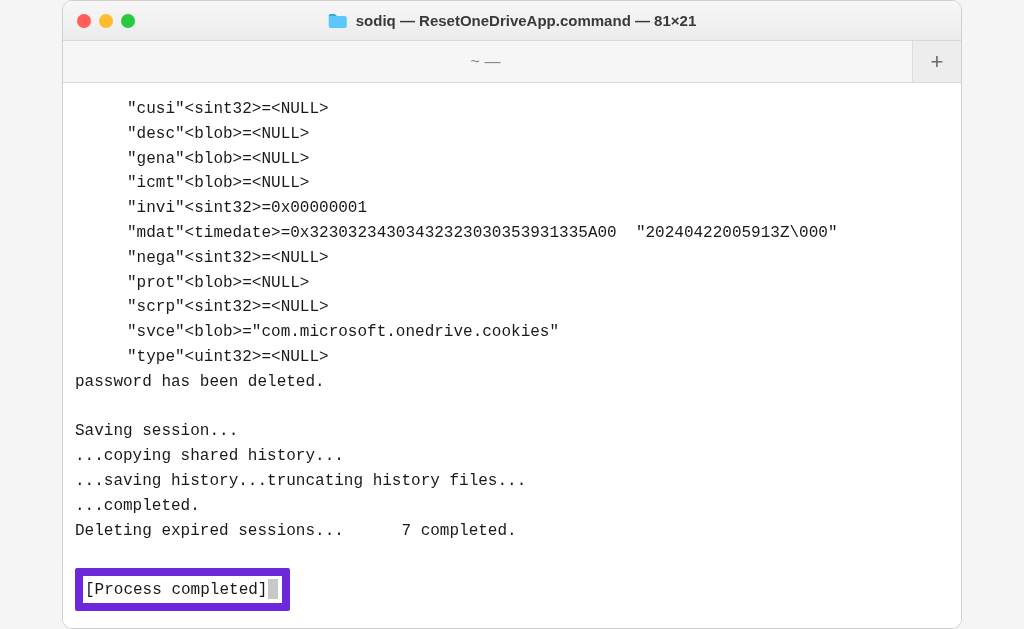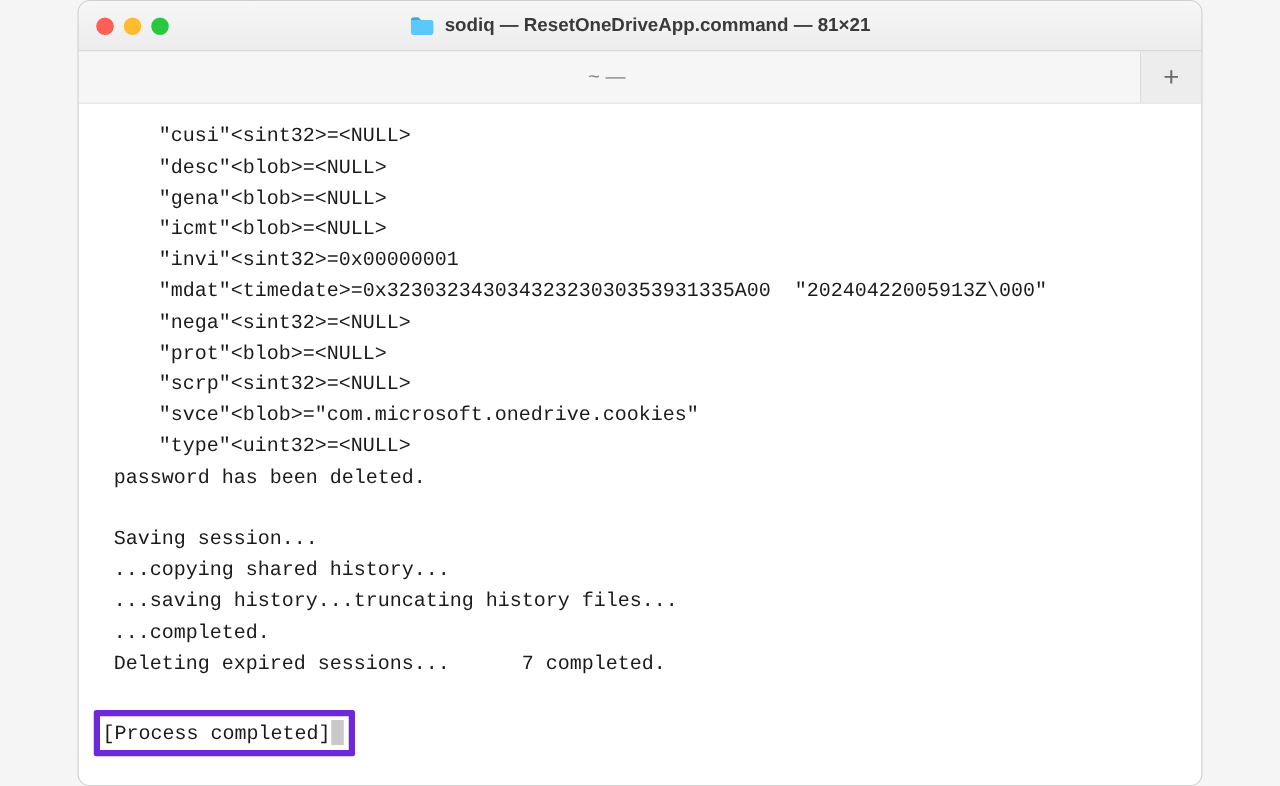--- a/index.html
+++ b/index.html
@@ -104,24 +104,23 @@
       white-space: pre;
       overflow: hidden;
       position: relative;
     }
     .indent {
       padding-left: 52px;
       display: block;
     }
     .line {
       display: block;
-      margin-left: 16px;
     }
     .highlight-box {
-      border: 5px solid #6d28d9;
+      border: 8px solid #6d28d9;
       padding: 2px 4px 0 2px;
       display: inline-block;
       border-radius: 2px;
     }
     .cursor-block {
       display: inline-block;
       width: 10px;
       height: 20px;
       background: #c8c8c8;
       vertical-align: text-bottom;

